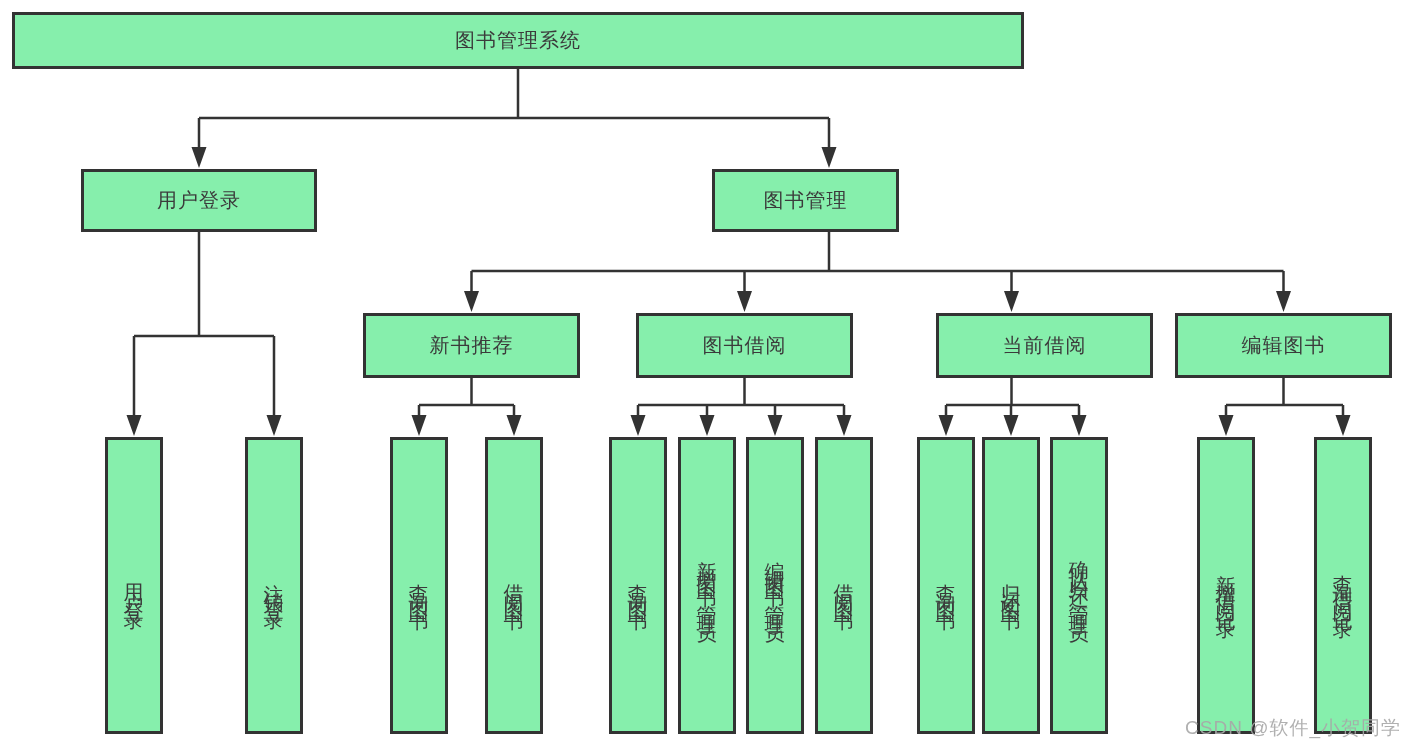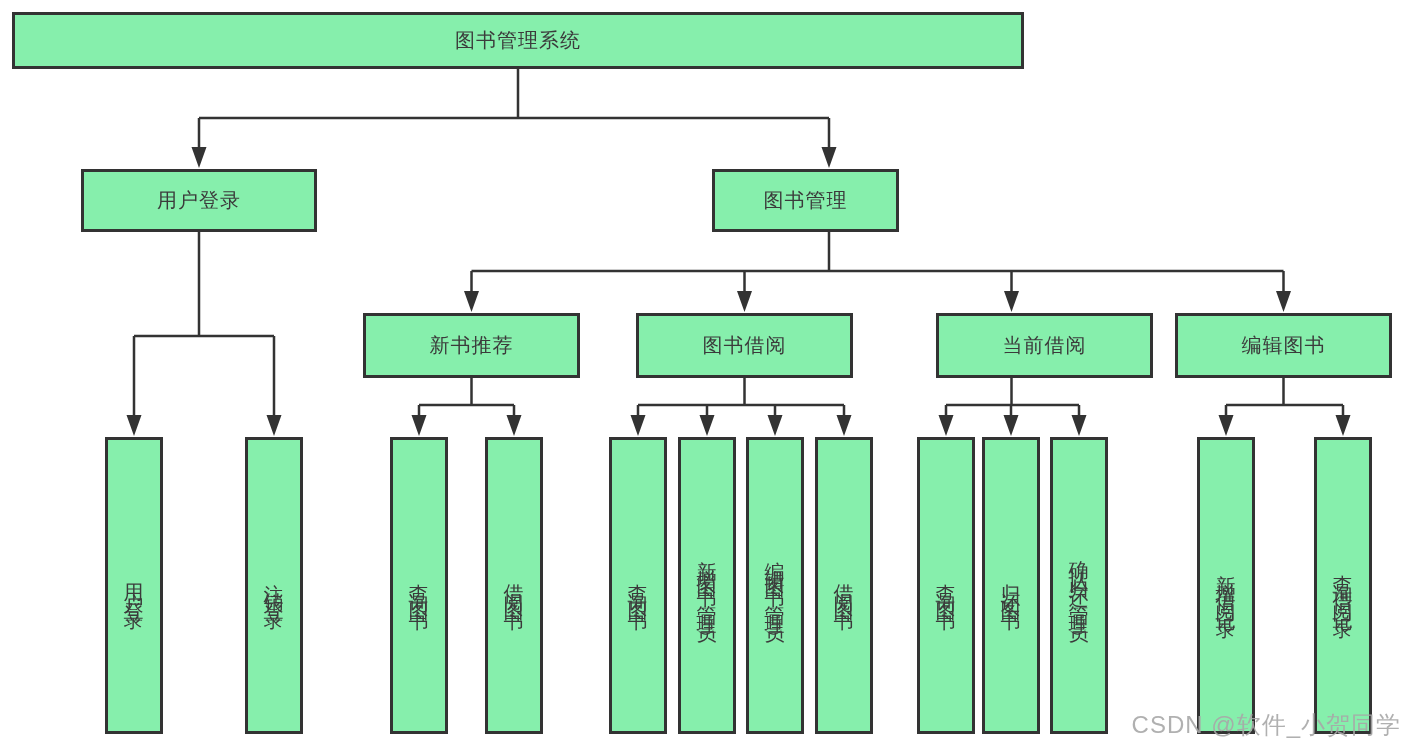--- a/index.html
+++ b/index.html
@@ -44,21 +44,21 @@
     text-orientation: mixed;
     letter-spacing: 9px;
     line-height: 1;
     white-space: nowrap;
   }
   .watermark {
     position: absolute;
     right: 4px;
     bottom: 6px;
     color: #a8a8a8;
-    font-size: 24px;
+    font-size: 19px;
     letter-spacing: 1px;
     z-index: 2;
     opacity: 0.9;
   }
 </style>
 </head>
 <body>
 
 <div class="canvas">
 

